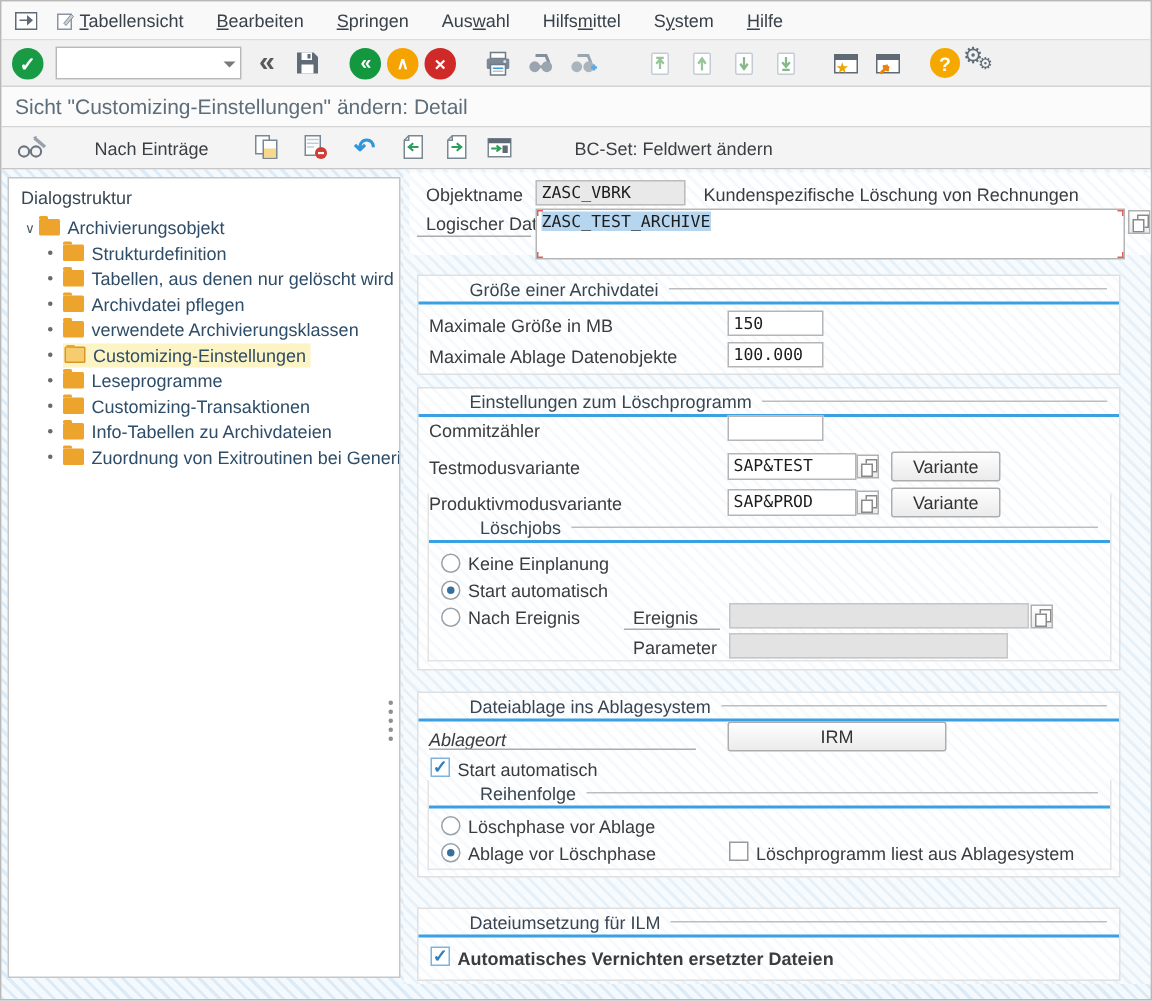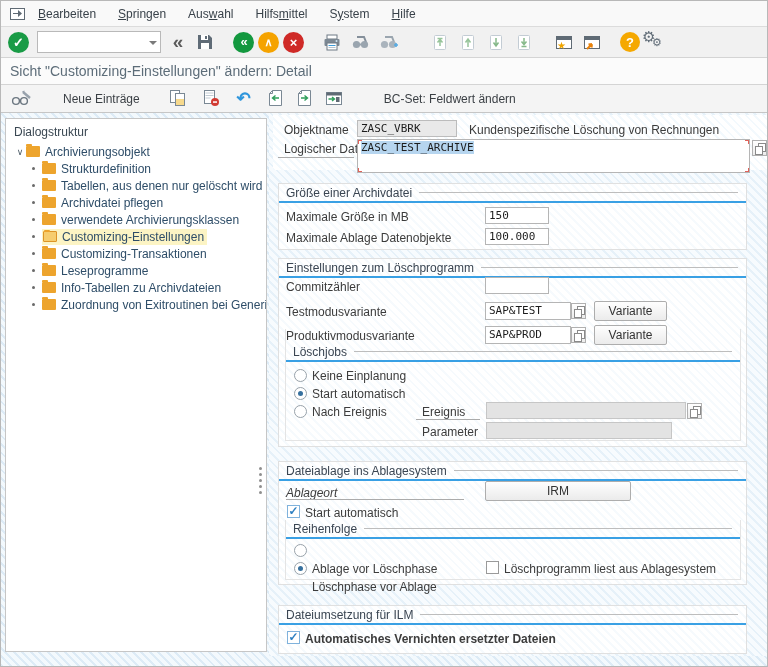--- a/index.html
+++ b/index.html
@@ -63,21 +63,21 @@
   .mc::before{content:"";position:absolute;left:5px;top:2px;width:6px;height:7px;border:1px solid #8a8a8a;background:#fff;}
   .mc::after{content:"";position:absolute;left:2px;top:5px;width:6px;height:7px;border:1px solid #8a8a8a;background:#fff;}
   .corner{position:absolute;width:5px;height:5px;}
   .corner.tl{border-left:2px solid #e0635b;border-top:2px solid #e0635b;left:-1px;top:-1px;}
   .corner.tr{border-right:2px solid #e0635b;border-top:2px solid #e0635b;right:-1px;top:-1px;}
   .corner.bl{border-left:2px solid #e0635b;border-bottom:2px solid #e0635b;left:-1px;bottom:-1px;}
   .corner.br{border-right:2px solid #e0635b;border-bottom:2px solid #e0635b;right:-1px;bottom:-1px;}
   .group{position:absolute;border:1px solid #e0e0e0;
     background:repeating-linear-gradient(45deg,#f6fafd 0 2px,#ffffff 2px 6px);}
   .ghd{display:flex;align-items:center;height:15px;padding:2px 8px 0 7px;}
-  .ghd .t{color:#3a4552;white-space:nowrap;}
+  .ghd .t{color:#3a4552;white-space:nowrap;margin-left:27px;}
   .ghd .ln{flex:1;height:1px;background:#bdbdbd;margin-left:7px;}
   .bluebar{height:2px;background:#39a0e4;margin-top:2px;}
   .subgroup{position:absolute;border:1px solid #e4e4e4;border-top:none;background:transparent;}
   .btn{position:absolute;height:20px;border:1px solid #adadad;border-radius:2px;
     background:linear-gradient(#fefefe,#ebebeb);color:#333;display:flex;align-items:center;justify-content:center;cursor:default;}
   .rb{position:absolute;width:13px;height:13px;border:1px solid #98a2aa;border-radius:50%;background:#fff;}
   .rb.sel2::after{content:"";position:absolute;left:3px;top:3px;width:5px;height:5px;border-radius:50%;background:#36709e;}
   .cb{position:absolute;width:13px;height:13px;border:1px solid #7fb2dc;background:#fff;color:#2d7fc1;
     font-size:12px;line-height:11px;text-align:center;font-weight:bold;}
   .cb.un{border-color:#9a9a9a;}
@@ -88,20 +88,27 @@
 <body>
 
 <div class="menubar">
   <span class="tb-ico" style="width:20px;">
     <svg width="15" height="12" viewBox="0 0 15 12">
         <rect x="0.5" y="0.5" width="14" height="11" fill="#fff" stroke="#5f6a74"></rect>
         <path d="M3 8 L8 8 L8 5 L12 8.5 L8 12 L8 9 L3 9 Z" fill="#5f6a74" transform="translate(0,-3)"></path>
       </svg>
   </span>
   <span class="menu-item">
+    <svg width="12" height="12" viewBox="0 0 12 12">
+        <rect x="0.5" y="1.5" width="9" height="10" fill="#fff" stroke="#8a95a0"></rect>
+        <path d="M6 9 L11 3 L9.5 1.5 L4.5 7.5 Z" fill="#c8cfd6" stroke="#7a848e" stroke-width="0.6"></path>
+      </svg>
+    <span><u>T</u><span>abellensicht</span></span>
+  </span>
+  <span class="menu-item">
       <span><span></span><u>B</u><span>earbeiten</span></span>
     </span>
   <span class="menu-item">
       <span><span></span><u>S</u><span>pringen</span></span>
     </span>
   <span class="menu-item">
       <span><span>Aus</span><u>w</u><span>ahl</span></span>
     </span>
   <span class="menu-item">
       <span><span>Hilfs</span><u>m</u><span>ittel</span></span>
@@ -216,21 +223,21 @@
 <div class="apptoolbar">
   <span class="tb-ico" style="margin-left:8px;">
     <svg width="21" height="17" viewBox="0 0 21 17">
         <path d="M12 2 L19 8" stroke="#98a2ac" stroke-width="2.4"></path>
         <path d="M11 1.5 L13.5 0.5 L13 3.5 Z" fill="#98a2ac"></path>
         <circle cx="5" cy="11" r="3.4" fill="none" stroke="#6b7680" stroke-width="1.4"></circle>
         <circle cx="13" cy="11" r="3.4" fill="none" stroke="#6b7680" stroke-width="1.4"></circle>
         <path d="M8.4 10.3 h1.4" stroke="#6b7680" stroke-width="1.4"></path>
       </svg>
   </span>
-  <span class="flatbtn" style="margin-left:24px;">Neue Einträge</span>
+  <span class="flatbtn" style="margin-left:24px;">Nach Einträge</span>
   <span class="tb-ico" style="margin-left:20px;">
     <svg width="17" height="17" viewBox="0 0 17 17">
         <rect x="1.5" y="0.5" width="9" height="12" fill="#fff" stroke="#7a8894"></rect>
         <rect x="6.5" y="3.5" width="9" height="12" fill="#fff" stroke="#7a8894"></rect>
         <rect x="7" y="9" width="8" height="6" fill="#f7d98c"></rect>
       </svg>
   </span>
   <span class="tb-ico" style="margin-left:9px;">
     <svg width="18" height="17" viewBox="0 0 18 17">
         <rect x="2.5" y="0.5" width="10" height="13" fill="#fff" stroke="#7a8894"></rect>
@@ -299,26 +306,26 @@
     <div class="trow child">
         <span class="dot"></span>
         <span class="hl">
           <span class="fold open"></span>
           <span>Customizing-Einstellungen</span>
         </span>
       </div>
     <div class="trow child">
         <span class="dot"></span>
         <span class="fold"></span>
+        <span>Leseprogramme</span>
+      </div>
+    <div class="trow child">
+        <span class="dot"></span>
+        <span class="fold"></span>
         <span>Customizing-Transaktionen</span>
-      </div>
-    <div class="trow child">
-        <span class="dot"></span>
-        <span class="fold"></span>
-        <span>Leseprogramme</span>
       </div>
     <div class="trow child">
         <span class="dot"></span>
         <span class="fold"></span>
         <span>Info-Tabellen zu Archivdateien</span>
       </div>
     <div class="trow child">
         <span class="dot"></span>
         <span class="fold"></span>
         <span>Zuordnung von Exitroutinen bei Generierung</span>
@@ -407,21 +414,21 @@
     <span class="cb" style="left:8px;top:43px;">✓</span>
     <span class="lbl" style="left:26px;top:44px;">Start automatisch</span>
 
     <div class="subgroup" style="left:6px;top:58px;width:456px;height:60px;">
       <div class="ghd">
           <span class="t">Reihenfolge</span>
           <span class="ln"></span>
         </div>
       <div class="bluebar"></div>
       <span class="rb" style="left:8px;top:24px;"></span>
-      <span class="lbl" style="left:26px;top:24px;margin-top:36px;">Löschphase vor Ablage</span>
+      <span class="lbl" style="left:26px;top:24px;">Löschphase vor Ablage</span>
       <span class="rb sel2" style="left:8px;top:42px;"></span>
       <span class="lbl" style="left:26px;top:42px;">Ablage vor Löschphase</span>
       <span class="cb un" style="left:200px;top:41px;"></span>
       <span class="lbl" style="left:218px;top:42px;">Löschprogramm liest aus Ablagesystem</span>
     </div>
   </div>
 
   <div class="group" style="left:277px;top:492px;width:469px;height:49px;">
     <div class="ghd">
         <span class="t">Dateiumsetzung für ILM</span>

